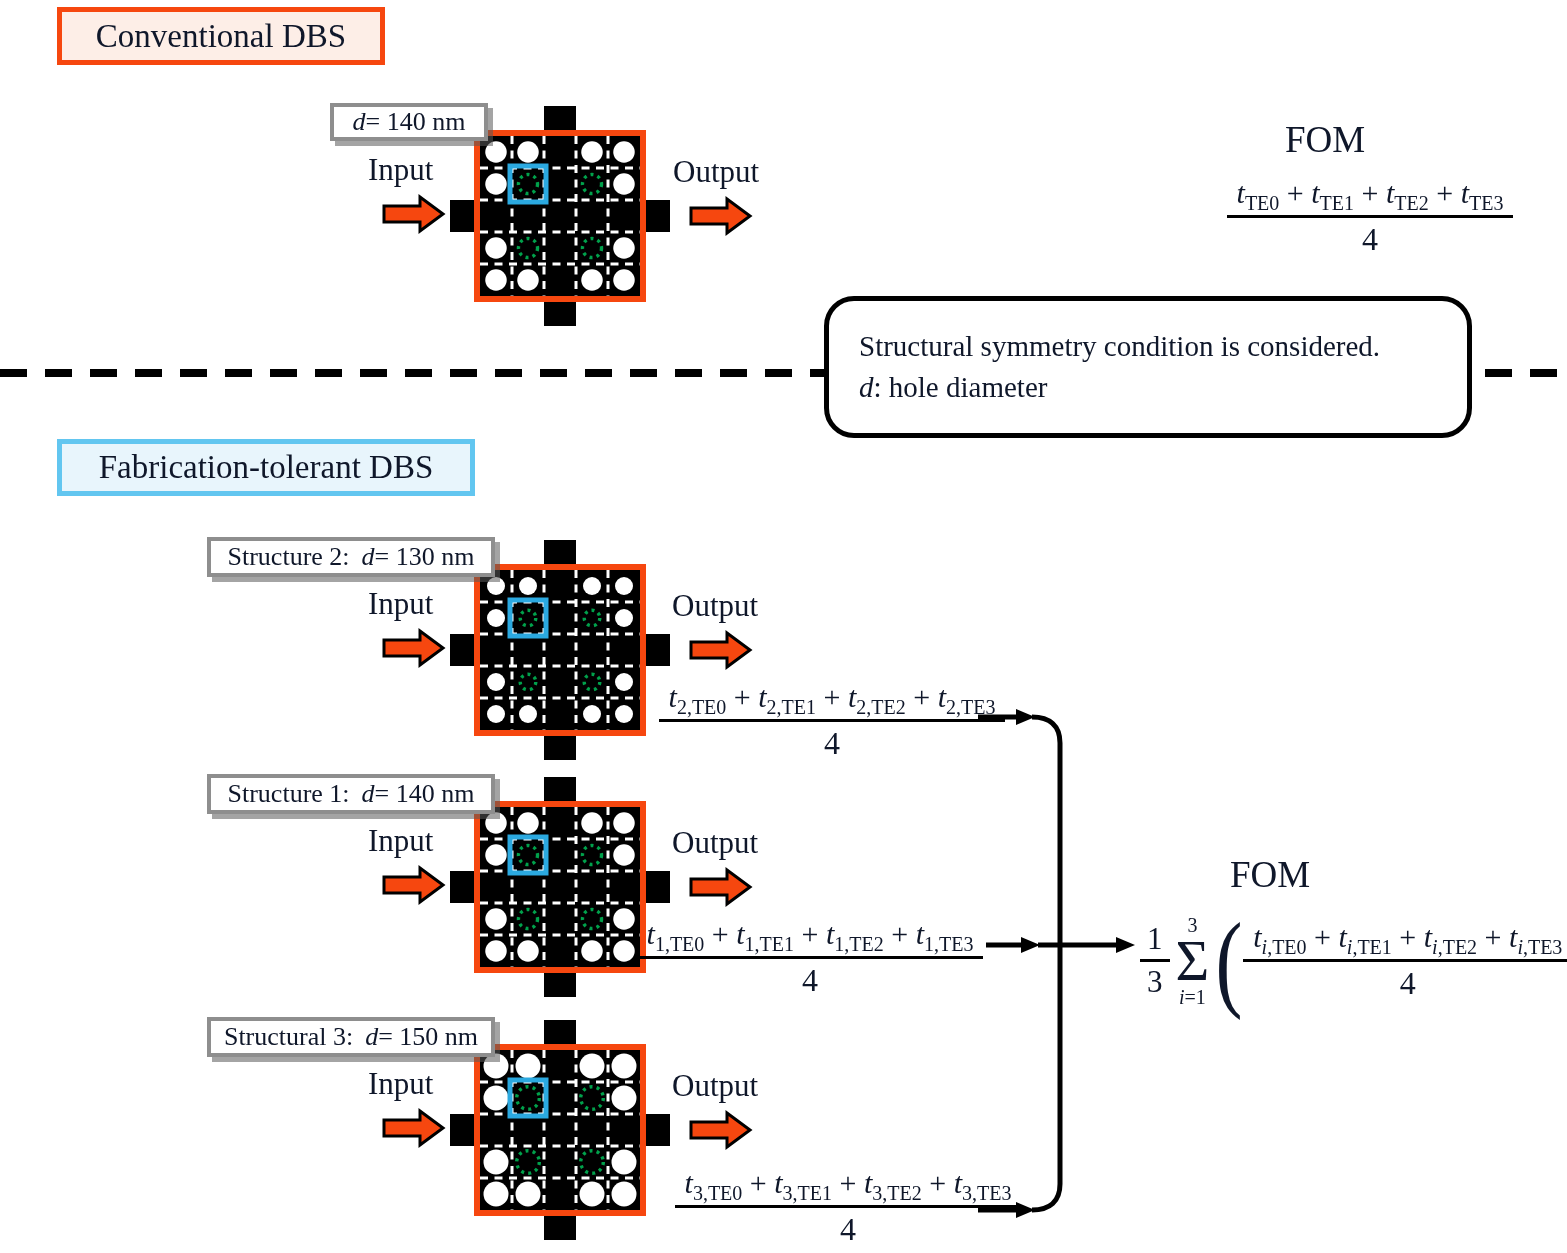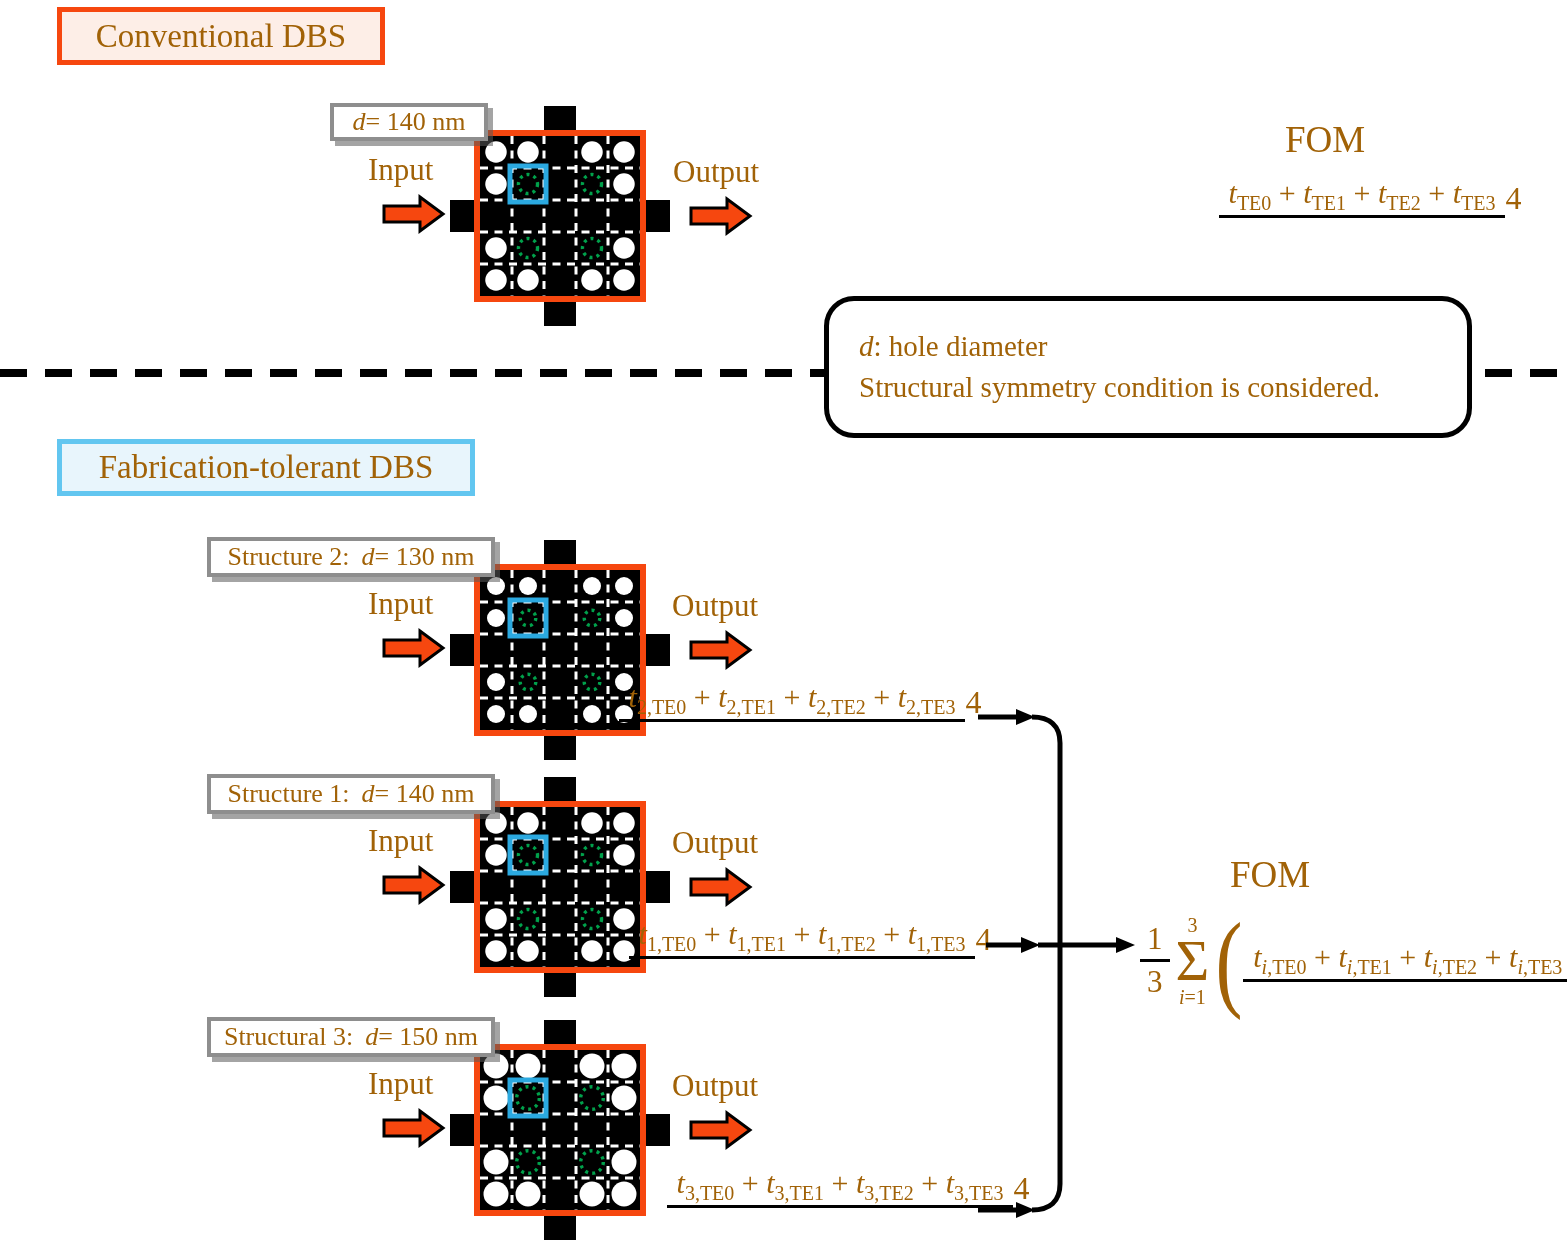--- a/index.html
+++ b/index.html
@@ -1,18 +1,18 @@
 <!DOCTYPE html>
 <html><head>
 <meta charset="utf-8">
 <style>
   html,body { margin:0; padding:0; background:#fff; }
   .canvas {
     position:relative; width:1567px; height:1253px; background:#fff;
-    font-family:"Liberation Serif","DejaVu Serif",serif; color:#a16207; overflow:hidden;
+    font-family:"Liberation Serif","DejaVu Serif",serif; color:#0f172a; overflow:hidden;
   }
 
   
   .section-box {
     position:absolute; display:flex; align-items:center; justify-content:center;
     font-size:33px; text-align:center;
   }
   .conv-box { left:57px; top:7px; width:318px; height:48px; border:5px solid #F6470F; background:#FDEEE7; }
   .fab-box  { left:57px; top:439px; width:408px; height:47px; border:5px solid #62C6F0; background:#E8F5FC; }
 
@@ -39,21 +39,21 @@
   .note-box {
     position:absolute; left:824px; top:296px; width:648px; height:142px; z-index:2;
     background:#fff; border:5px solid #000; border-radius:30px;
     display:flex; flex-direction:column; justify-content:center; padding-left:30px; box-sizing:border-box;
     font-size:29px; line-height:41px;
   }
 
   
   .fom-title { position:absolute; font-size:37px; }
   .formula { position:absolute; display:flex; justify-content:center; }
-  .frac { display:inline-flex; flex-direction:row; align-items:center; }
+  .frac { display:inline-flex; flex-direction:column; align-items:center; }
   .frac .num { border-bottom:3px solid #000; padding:0 10px 5px; font-size:30px; white-space:nowrap; }
   .frac .den { font-size:32px; padding-top:3px; }
   .frac sub { font-size:20px; line-height:0; vertical-align:-7px; font-style:normal; }
   .plus { font-size:30px; }
 
   
   .final-formula { position:absolute; display:flex; align-items:center; }
   .frac13 { display:inline-flex; flex-direction:column; align-items:center; margin-right:4px; }
   .frac13 .num { border-bottom:3px solid #000; padding:0 7px 2px; font-size:31px; }
   .frac13 .den { font-size:31px; padding-top:2px; }
@@ -125,22 +125,22 @@
 
   <div class="fom-title" style="left:1285px;top:118px;width:150px">FOM</div>
   <div class="formula" style="left:1190px;top:176px;width:360px" id="frac-top">
       <span class="frac">
         <span class="num"><span class="mvar">t</span><sub>TE0</sub><span class="plus"> + </span><span class="mvar">t</span><sub>TE1</sub><span class="plus"> + </span><span class="mvar">t</span><sub>TE2</sub><span class="plus"> + </span><span class="mvar">t</span><sub>TE3</sub></span>
         <span class="den">4</span>
       </span>
     </div>
 
   <div class="note-box">
+    <div>Structural symmetry condition is considered.</div>
     <div><span class="mvar">d</span><span>: hole diameter</span></div>
-    <div>Structural symmetry condition is considered.</div>
   </div>
 
   <div class="section-box fab-box" style="border-color: rgb(98, 198, 240); background: rgb(232, 245, 252);">
     <span>Fabrication-tolerant DBS</span>
   </div>
 
   <div class="dlabel" style="left:207px;top:537px;width:280px;height:32px">
     <span class="prefix">Structure 2:</span>
       <span class="mvar">d</span>
       <span> = 130 nm</span>
@@ -179,21 +179,21 @@
       <rect x="27" y="27" width="166" height="166" fill="none" stroke="#F6470F" stroke-width="6"></rect>
     </svg>
   <div class="io-text" style="left:368px;top:586px">Input</div>
   <svg class="block-arrow" style="left:382px;top:628px" viewBox="0 0 64 40">
       <polygon points="2,12 38,12 38,3 61,20 38,37 38,28 2,28" fill="#F6470F" stroke="#000" stroke-width="3" stroke-linejoin="miter"></polygon>
     </svg>
   <div class="io-text" style="left:672px;top:588px">Output</div>
   <svg class="block-arrow" style="left:689px;top:630px" viewBox="0 0 64 40">
       <polygon points="2,12 38,12 38,3 61,20 38,37 38,28 2,28" fill="#F6470F" stroke="#000" stroke-width="3" stroke-linejoin="miter"></polygon>
     </svg>
-  <div class="formula" style="left:640px;top:680px;width:320px" id="frac-s0">
+  <div class="formula" style="left:672px;top:680px;width:320px" id="frac-s0">
       <span class="frac">
         <span class="num"><span class="mvar">t</span><sub>2,TE0</sub><span class="plus"> + </span><span class="mvar">t</span><sub>2,TE1</sub><span class="plus"> + </span><span class="mvar">t</span><sub>2,TE2</sub><span class="plus"> + </span><span class="mvar">t</span><sub>2,TE3</sub></span>
         <span class="den">4</span>
       </span>
     </div>
 
   <div class="dlabel" style="left:207px;top:774px;width:280px;height:32px">
     <span class="prefix">Structure 1:</span>
       <span class="mvar">d</span>
       <span> = 140 nm</span>

